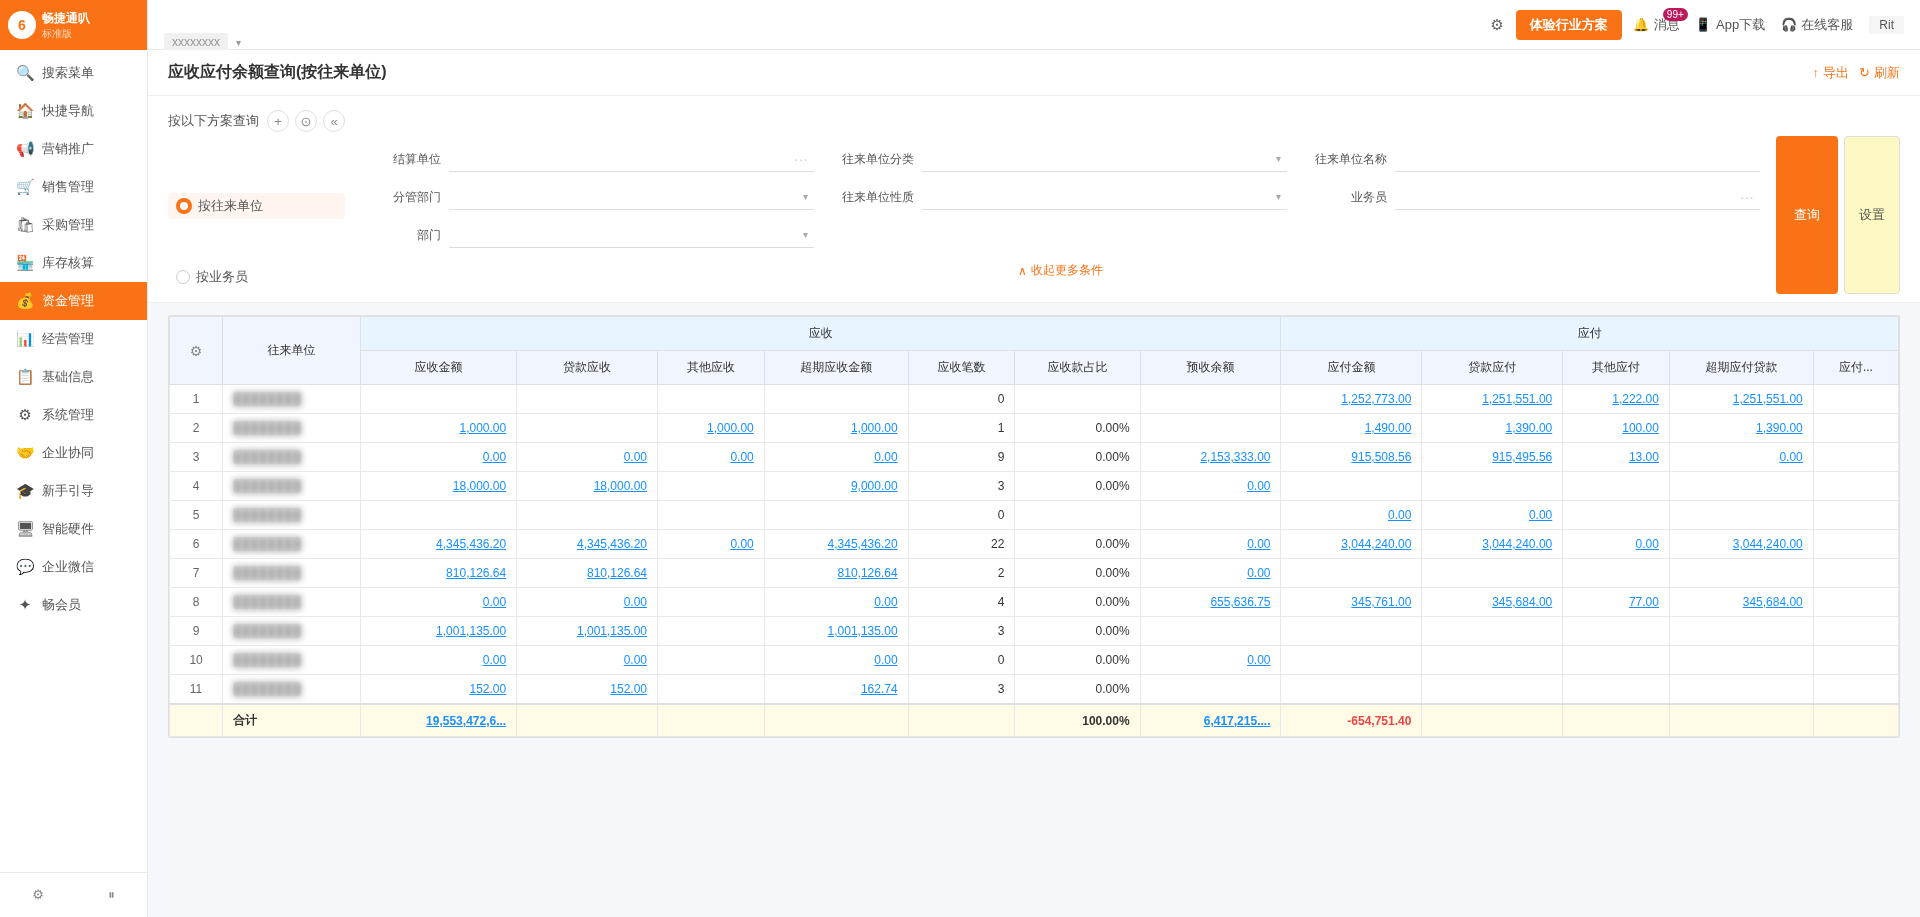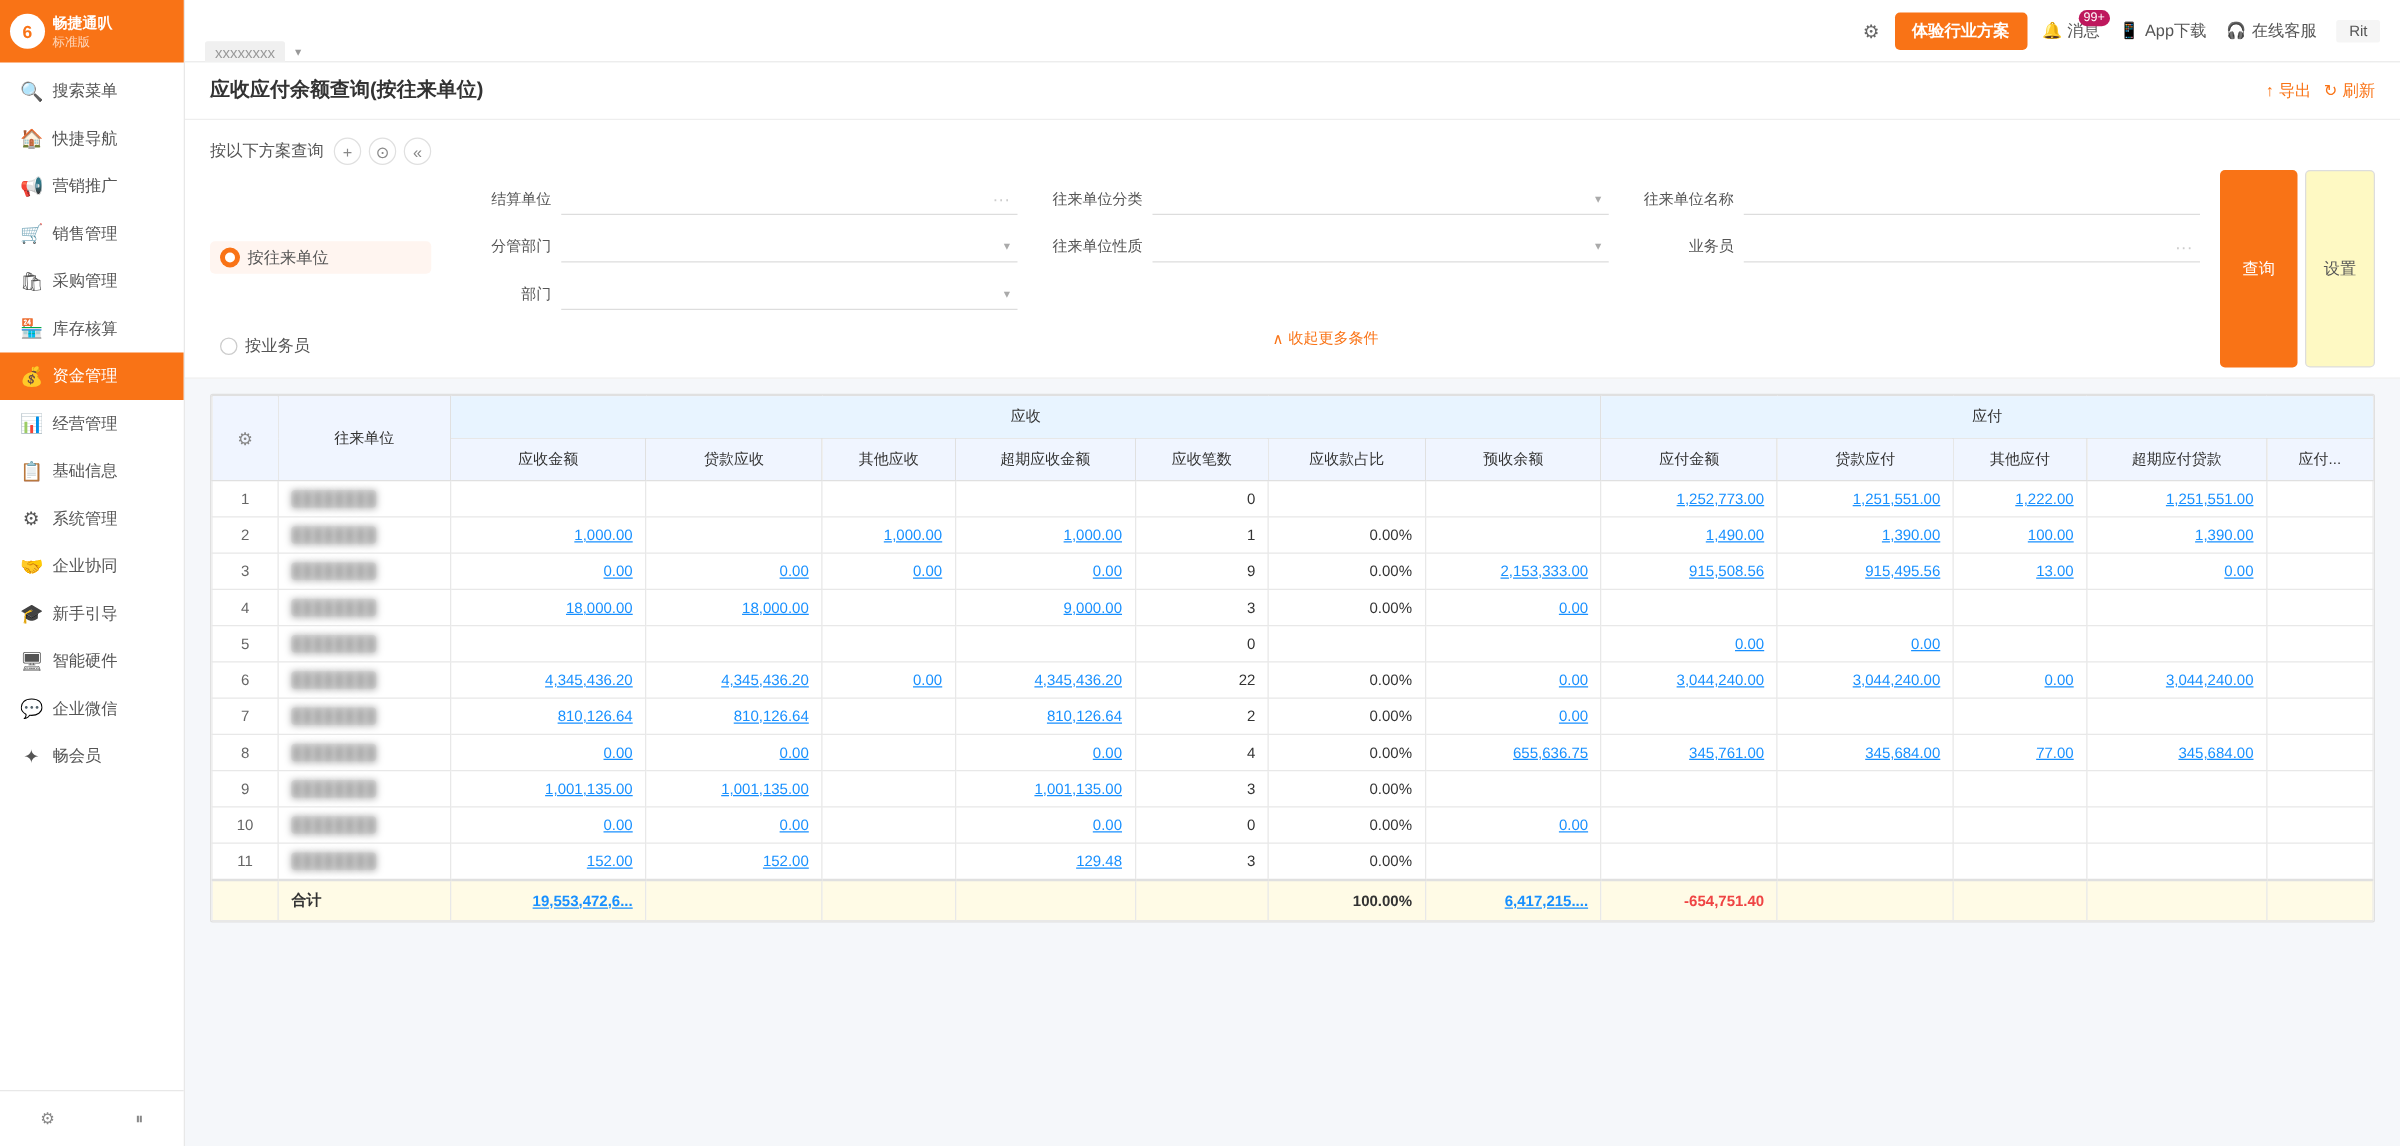--- a/index.html
+++ b/index.html
@@ -489,21 +489,21 @@
                 <td></td>
                 <td></td>
                 <td></td>
               </tr>
               <tr>
                 <td class="num-col">11</td>
                 <td class="partner-col"><span class="blurred">████████</span></td>
                 <td><span class="link-val">152.00</span></td>
                 <td><span class="link-val">152.00</span></td>
                 <td></td>
-                <td><span class="link-val">129.48</span></td>
+                <td><span class="link-val">162.74</span></td>
                 <td>3</td>
                 <td>0.00%</td>
                 <td></td>
                 <td></td>
                 <td></td>
                 <td></td>
                 <td></td>
                 <td></td>
               </tr>
               <tr class="footer-row">

